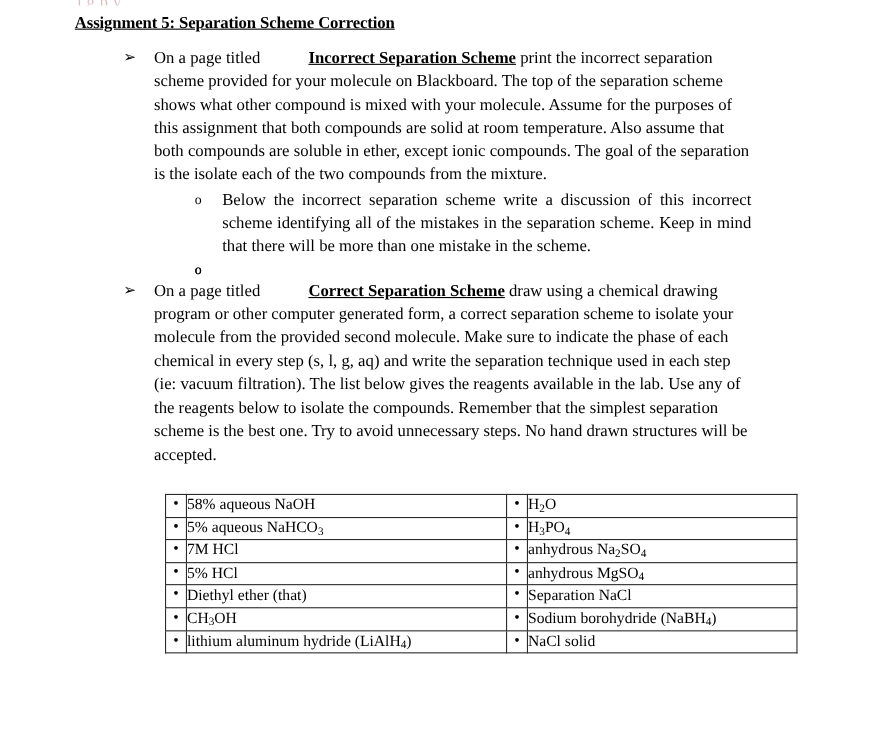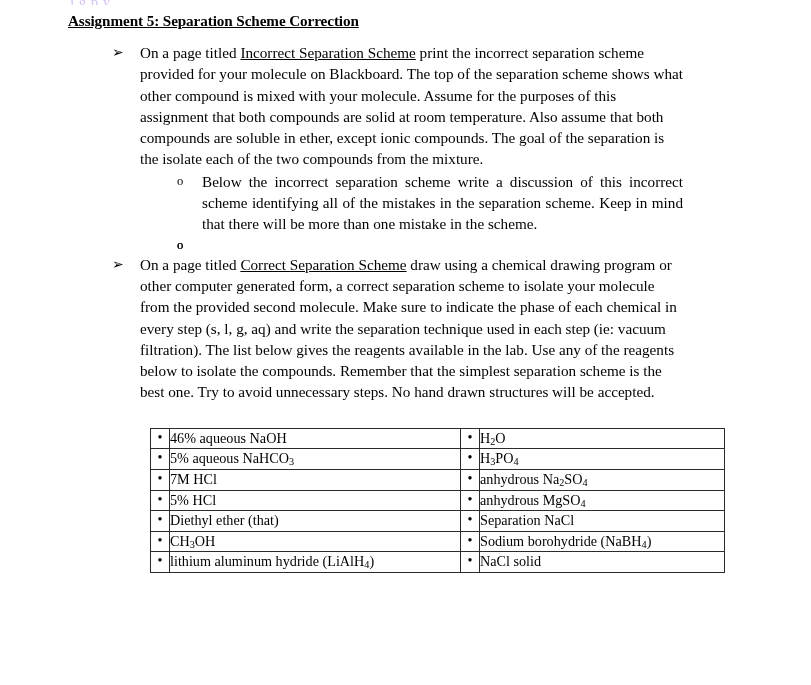--- a/index.html
+++ b/index.html
@@ -26,21 +26,21 @@
     position: absolute;
     top: 0px;
     left: 70px;
     width: 660px;
     height: 5px;
     overflow: hidden;
     opacity: 0.28;
     font-size: 15px;
     line-height: 5px;
     white-space: nowrap;
-    color: #6d28d9;
+    color: #7f1d1d;
     letter-spacing: 0.4px;
   }
 
   .doc {
     position: absolute;
     top: 12px;
     left: 0;
     width: 765px;
   }
 
@@ -70,22 +70,23 @@
     font-size: 14px;
     line-height: 21.3px;
     color: #000;
   }
   .bullet-block p {
     margin: 0;
   }
   .bullet-block p:last-child { text-align: left; }
 
   .emph {
-    font-weight: normal;
+    font-weight: bold;
     text-decoration: underline;
+    margin-left: 40px;
   }
 
   
   .subbullets {
     margin-left: 175px;
     margin-right: 82px;
     margin-top: 1px;
   }
   .sub-item {
     position: relative;
@@ -185,21 +186,21 @@
       <p>
         <span>On a page titled </span><span class="emph">Correct Separation Scheme</span><span> draw using a chemical drawing program or other computer generated form, a correct separation scheme to isolate your molecule from the provided second molecule.  Make sure to indicate the phase of each chemical in every step (s, l, g, aq) and write the separation technique used in each step (ie: vacuum filtration).  The list below gives the reagents available in the lab.  Use any of the reagents below to isolate the compounds. Remember that the simplest separation scheme is the best one.  Try to avoid unnecessary steps.  No hand drawn structures will be accepted.</span>
       </p>
     </div>
 
     <div class="reagents-wrap">
       <table class="reagents">
         <tbody>
           <tr>
             <td class="bulletcell"><span>•</span></td>
-            <td class="textcell left">46% aqueous NaOH</td>
+            <td class="textcell left">58% aqueous NaOH</td>
             <td class="bulletcell right-col"><span>•</span></td>
             <td class="textcell right">H<sub>2</sub>O</td>
           </tr>
           <tr>
             <td class="bulletcell"><span>•</span></td>
             <td class="textcell left">5% aqueous NaHCO<sub>3</sub></td>
             <td class="bulletcell right-col"><span>•</span></td>
             <td class="textcell right">H<sub>3</sub>PO<sub>4</sub></td>
           </tr>
           <tr>

